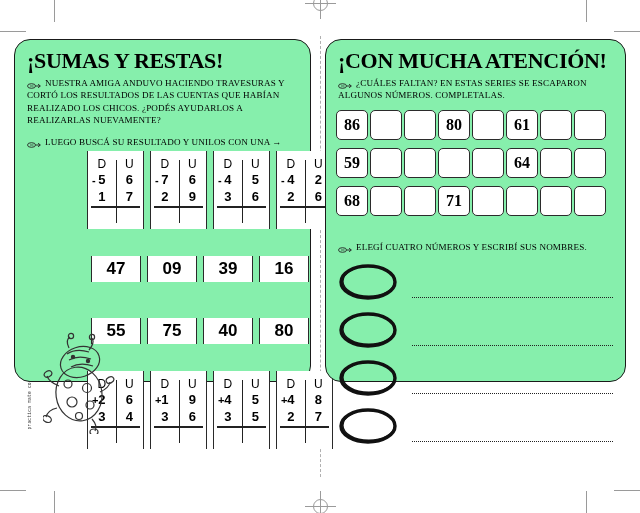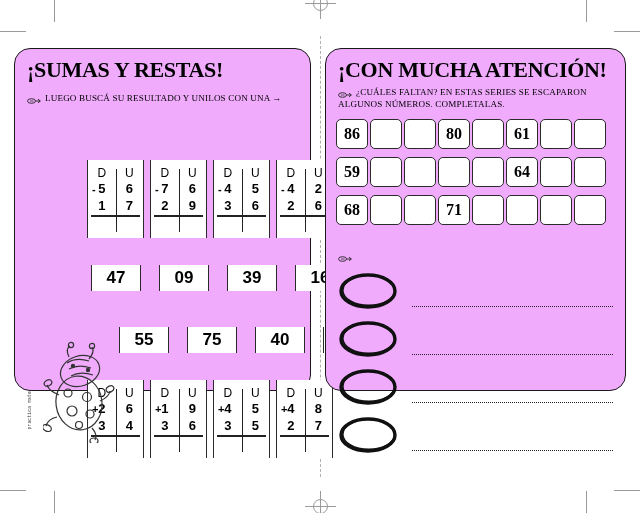--- a/index.html
+++ b/index.html
@@ -28,23 +28,23 @@
     width:150px;
     transform:rotate(-90deg);
     transform-origin:center center;
     font-family:"Liberation Mono", monospace;
     font-size:4.6px;letter-spacing:.2px;color:#3a3a3a;
     white-space:nowrap;
   }
 
   
   .panel{
-    position:absolute;top:48px;height:343px;
+    position:absolute;top:39px;height:343px;
     border:1.4px solid #1a1a1a;border-radius:16px;
-    background:#f0abfc;box-sizing:border-box;
+    background:#86efac;box-sizing:border-box;
   }
   #panel-left{left:14px;width:297px;}
   #panel-right{left:325px;width:301px;}
 
   h1.title{
     margin:0;padding:10px 0 2px 12px;
     font-family:"Liberation Serif", serif;
     font-size:22px;font-weight:700;letter-spacing:-.3px;
     color:#000;line-height:1;
   }
@@ -79,21 +79,21 @@
   }
   .du span{flex:1;text-align:center;}
   .vline{position:absolute;left:50%;top:4px;height:63px;width:1.6px;background:#222;}
   .hline{position:absolute;left:3px;right:3px;top:50px;height:1.6px;background:#222;}
   .digits{position:absolute;left:0;right:0;top:15px;font-family:"Liberation Sans", sans-serif;}
   .drow{display:flex;height:17px;align-items:center;}
   .dcell{flex:1;text-align:center;font-size:13px;font-weight:600;position:relative;}
   .sign{position:absolute;left:4px;top:2px;font-size:11px;font-weight:600;}
 
   
-  .res-row{position:absolute;display:flex;gap:18px;align-items:flex-end;}
+  .res-row{position:absolute;display:flex;gap:6px;align-items:flex-end;}
   .res-card{
     width:50px;height:26px;background:#fff;position:relative;
     border-left:1px solid #2a2a2a;border-right:1px solid #2a2a2a;
     display:flex;align-items:center;justify-content:center;
     font-family:"Liberation Sans", sans-serif;
     font-size:17px;font-weight:600;box-sizing:border-box;
   }
 
   
   .bug{position:absolute;left:28px;top:292px;width:72px;height:102px;}
@@ -130,20 +130,29 @@
   <div class="crop h" style="left:614px;top:490px;"></div>
   <div class="reg" style="left:313px;top:-4px;"></div>
   <div class="reg" style="left:313px;top:499px;"></div>
   <div class="foldline"></div>
 
   <div class="margin-footer">practica mate como va  3/29/05  3:51 PM  Page 10</div>
 
   <section class="panel" id="panel-left">
     <h1 class="title">¡SUMAS Y RESTAS!</h1>
 
+    <p class="instr">
+      <span class="bullet">
+        <svg width="15" height="6" viewBox="0 0 15 6">
+            <ellipse cx="4.5" cy="3" rx="4" ry="2.3" fill="none" stroke="#222" stroke-width=".9"></ellipse>
+            <line x1="3" y1="3" x2="6.5" y2="3" stroke="#222" stroke-width=".7"></line>
+            <path d="M8.5 3 H13 M11 1.2 L13.4 3 L11 4.8" fill="none" stroke="#222" stroke-width=".9"></path>
+          </svg>
+      </span><span>NUESTRA AMIGA ANDUVO HACIENDO TRAVESURAS Y CORTÓ LOS RESULTADOS DE LAS CUENTAS QUE HABÍAN REALIZADO LOS CHICOS. ¿PODÉS AYUDARLOS A REALIZARLAS NUEVAMENTE?</span>
+    </p>
 
     <p class="instr" style="padding-top:9px;">
       <span class="bullet">
         <svg width="15" height="6" viewBox="0 0 15 6">
             <ellipse cx="4.5" cy="3" rx="4" ry="2.3" fill="none" stroke="#222" stroke-width=".9"></ellipse>
             <line x1="3" y1="3" x2="6.5" y2="3" stroke="#222" stroke-width=".7"></line>
             <path d="M8.5 3 H13 M11 1.2 L13.4 3 L11 4.8" fill="none" stroke="#222" stroke-width=".9"></path>
           </svg>
       </span><span>LUEGO BUSCÁ SU RESULTADO Y UNILOS CON UNA →</span>
     </p>
@@ -254,21 +263,21 @@
           <div class="torn t"></div>
           <div class="torn b"></div>
           <span>39</span>
         </div>
         <div class="res-card">
           <div class="torn t"></div>
           <div class="torn b"></div>
           <span>16</span>
         </div>
       </div>
-    <div class="res-row" id="results-2" style="left:76px;top:278px;margin-left:28px;">
+    <div class="res-row" id="results-2" style="left:76px;top:278px;">
         <div class="res-card">
           <div class="torn t"></div>
           <div class="torn b"></div>
           <span>55</span>
         </div>
         <div class="res-card">
           <div class="torn t"></div>
           <div class="torn b"></div>
           <span>75</span>
         </div>
@@ -453,21 +462,21 @@
         </div>
       </div>
 
     <p class="instr" style="position:absolute;top:198px;">
       <span class="bullet">
         <svg width="15" height="6" viewBox="0 0 15 6">
             <ellipse cx="4.5" cy="3" rx="4" ry="2.3" fill="none" stroke="#222" stroke-width=".9"></ellipse>
             <line x1="3" y1="3" x2="6.5" y2="3" stroke="#222" stroke-width=".7"></line>
             <path d="M8.5 3 H13 M11 1.2 L13.4 3 L11 4.8" fill="none" stroke="#222" stroke-width=".9"></path>
           </svg>
-      </span>
+      </span><span>ELEGÍ CUATRO NÚMEROS Y ESCRIBÍ SUS NOMBRES.</span>
     </p>
 
     <div id="ovals-wrap">
         <div class="oval-row" style="top: 222px;">
           <div class="oval"><svg width="60" height="40" viewBox="0 0 60 40">
               <ellipse cx="30" cy="20" rx="27" ry="16" fill="none" stroke="#111" stroke-width="3.4"></ellipse>
               <ellipse cx="30.8" cy="19.2" rx="26" ry="15.2" fill="none" stroke="#111" stroke-width="1.6"></ellipse>
             </svg></div>
           <div class="writeline"></div>
         </div>

